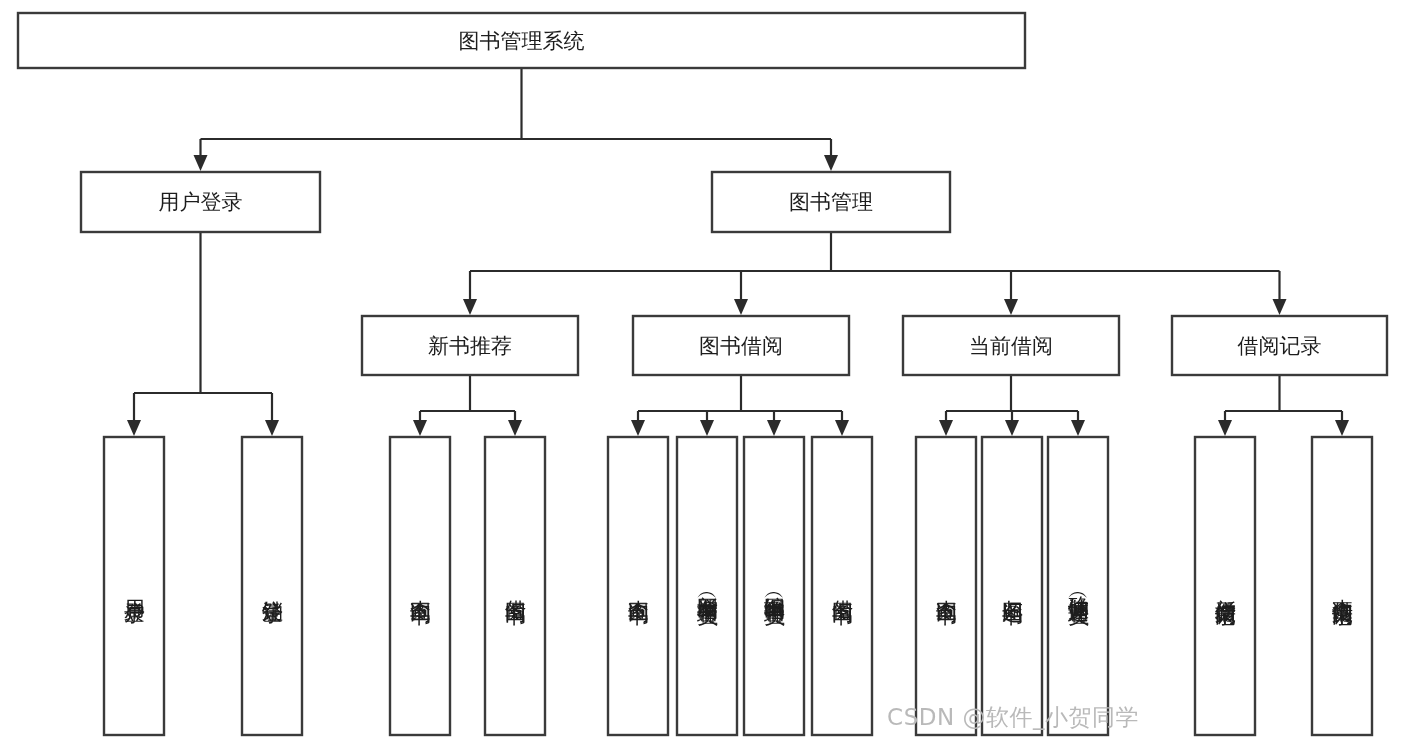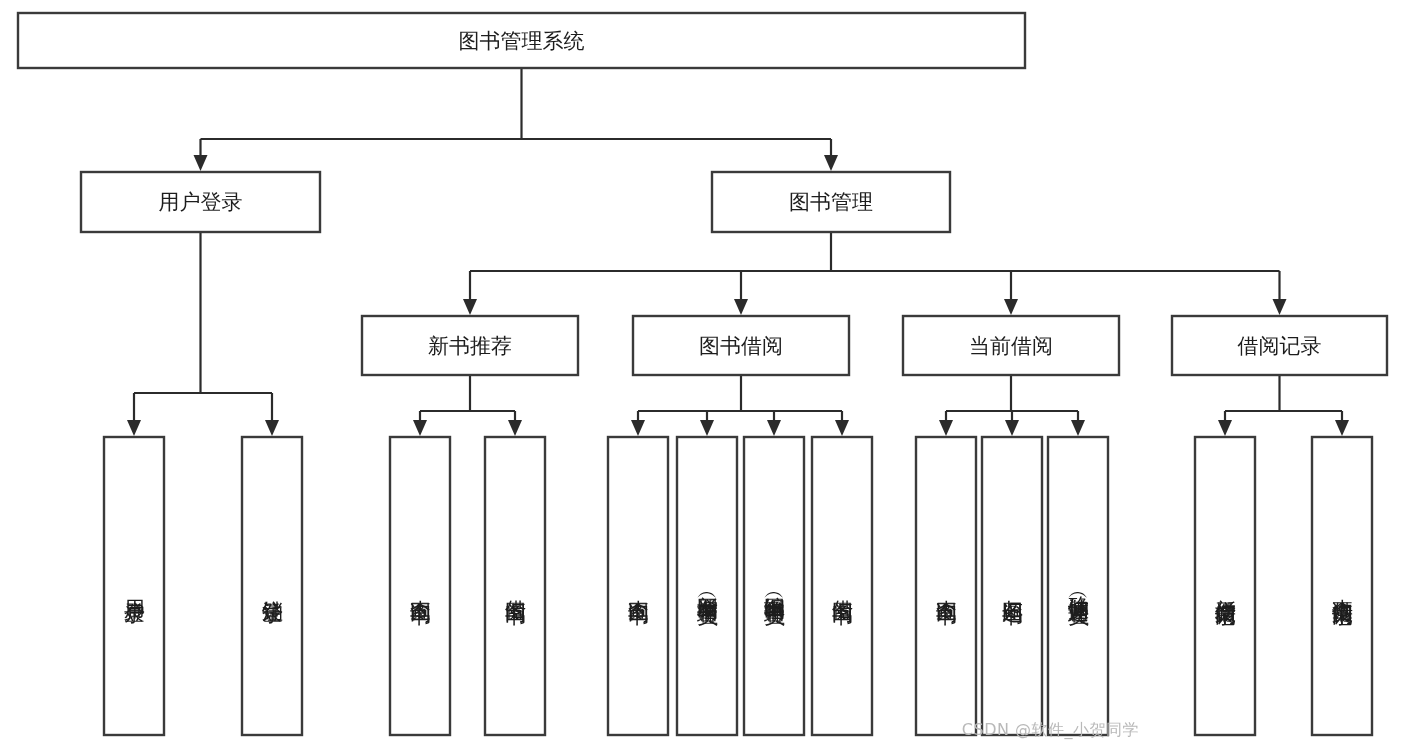--- a/index.html
+++ b/index.html
@@ -65,23 +65,23 @@
     line-height: 1.18;
     letter-spacing: 1.5px;
     color: #1d1d1d;
     white-space: pre-line;
     text-align: center;
     pointer-events: none;
   }
   .watermark {
     position: absolute;
     right: 12px;
-    bottom: 6px;
+    bottom: 14px;
     font-family: "DejaVu Sans", "Liberation Sans", sans-serif;
-    font-size: 16px;
+    font-size: 23px;
     color: #b9b9b9;
     letter-spacing: 0.5px;
     white-space: nowrap;
   }
 </style>
 </head>
 <body>
 
 <div id="diagram-root">
 

